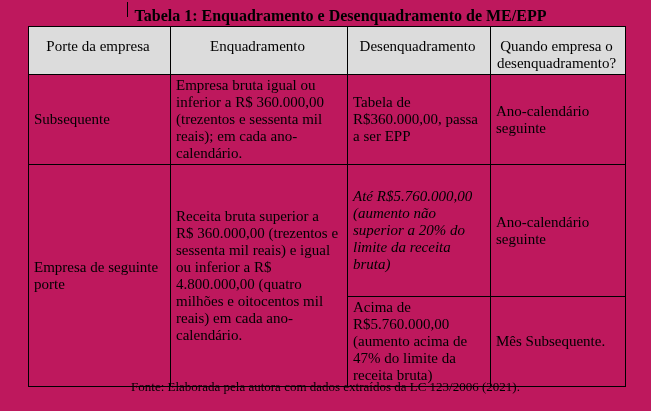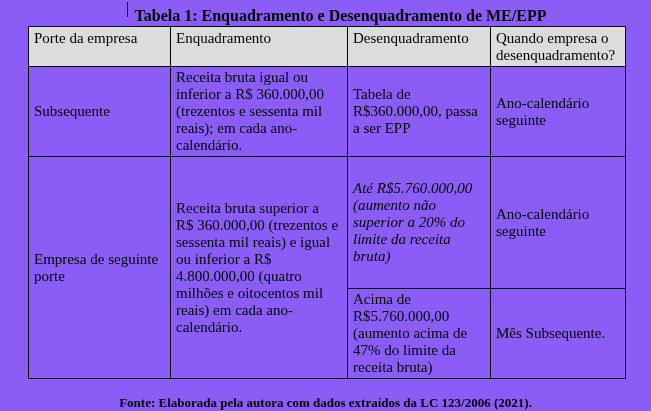--- a/index.html
+++ b/index.html
@@ -4,21 +4,21 @@
 <style>
   html, body {
     margin: 0;
     padding: 0;
     background: #ffffff;
   }
   .page {
     position: relative;
     width: 651px;
     height: 411px;
-    background: #8b5cf6;
+    background: #be185d;
     overflow: hidden;
     font-family: "Liberation Serif", "DejaVu Serif", serif;
     color: var(--text-color, #000000);
   }
   .caret {
     position: absolute;
     left: 127px;
     top: 2px;
     width: 1px;
     height: 15px;
@@ -51,42 +51,42 @@
     font-size: 15px;
     line-height: 17px;
     padding: 2px 8px 2px 5px;
     vertical-align: middle;
     text-align: left;
     font-weight: normal;
     overflow: visible;
   }
   table.me-epp th {
     background: var(--header-bg, #dcdcdc);
+    text-align: center;
     vertical-align: top;
-    padding-top: 3px;
+    padding-top: 11px;
   }
   tr.r-head { height: 37px; }
   tr.r1 { height: 90px; }
   tr.r2a { height: 132px; }
   tr.r2b { height: 90px; }
   td.v-top {
     vertical-align: top;
     padding-top: 3px;
     font-style: italic;
   }
   .source {
     position: absolute;
     top: 379px;
     left: 0;
     width: 651px;
     text-align: center;
     font-size: 13px;
     line-height: 15px;
-    font-weight: bold;
-    margin-top: 16px;
+    font-weight: normal;
   }
 </style>
 </head>
 <body>
 
 <div class="page">
 
   <div class="caret"></div>
 
   <div class="title">Tabela 1: Enquadramento e Desenquadramento de ME/EPP</div>
@@ -102,21 +102,21 @@
       <tr class="r-head">
         <th>Porte da empresa</th>
         <th>Enquadramento</th>
         <th>Desenquadramento</th>
         <th>Quando empresa o desenquadramento?</th>
       </tr>
     </thead>
     <tbody>
       <tr class="r1">
         <td>Subsequente</td>
-        <td>Receita bruta igual ou inferior a R$ 360.000,00 (trezentos e sessenta mil reais); em cada ano-calendário.</td>
+        <td>Empresa bruta igual ou inferior a R$ 360.000,00 (trezentos e sessenta mil reais); em cada ano-calendário.</td>
         <td>Tabela de R$360.000,00, passa a ser EPP</td>
         <td>Ano-calendário seguinte</td>
       </tr>
       <tr class="r2a">
         <td rowspan="2">Empresa de seguinte porte</td>
         <td rowspan="2">Receita bruta superior a R$ 360.000,00 (trezentos e sessenta mil reais) e igual ou inferior a R$ 4.800.000,00 (quatro milhões e oitocentos mil reais) em cada ano-calendário.</td>
         <td class="v-top">Até R$5.760.000,00 (aumento não superior a 20% do limite da receita bruta)</td>
         <td>Ano-calendário seguinte</td>
       </tr>
       <tr class="r2b">

